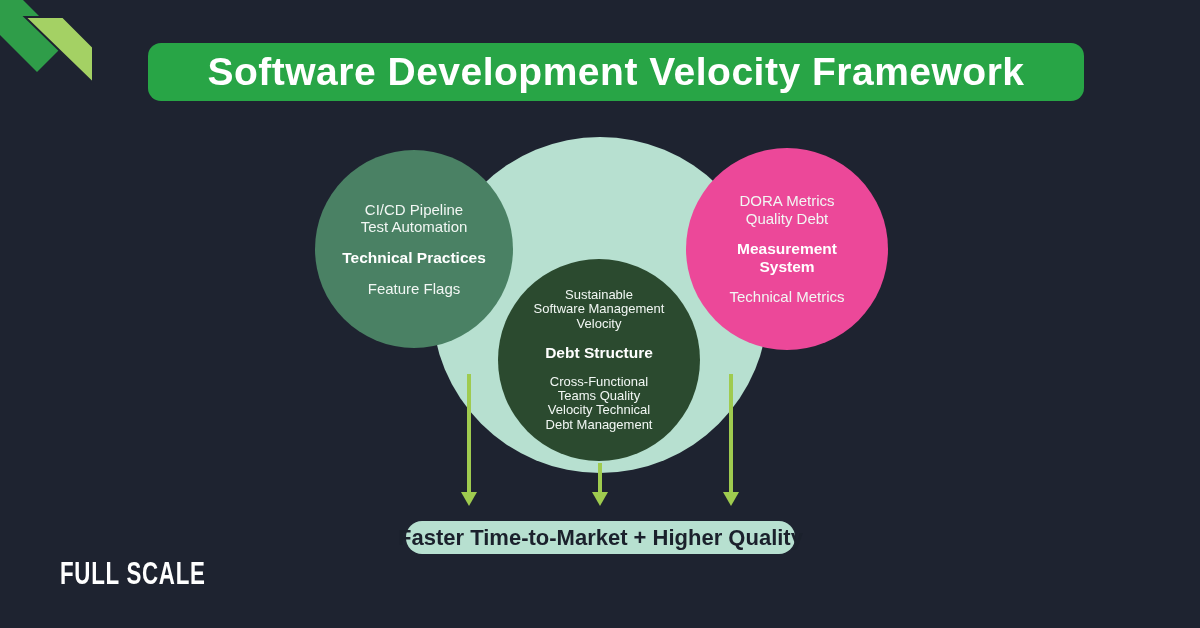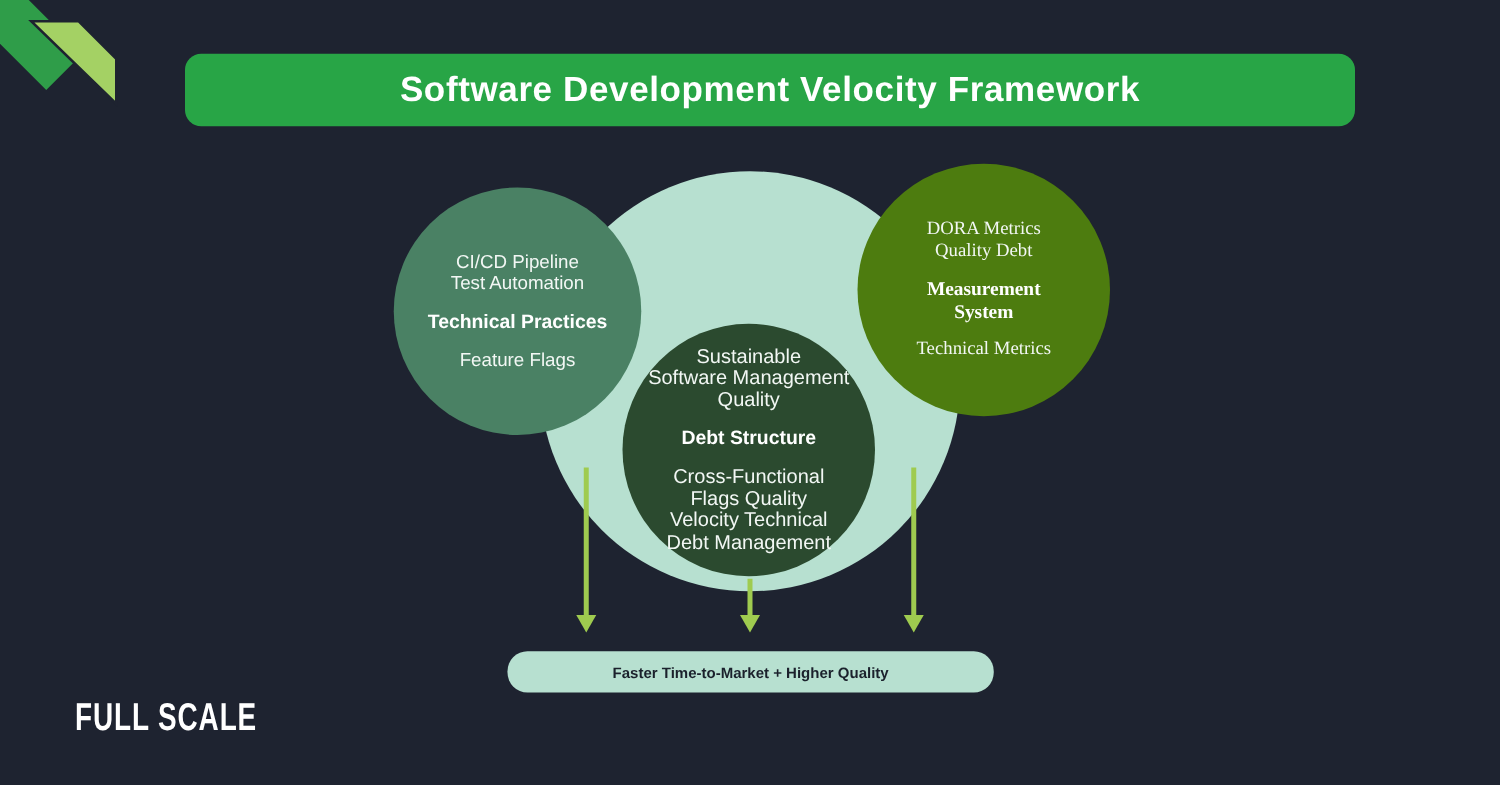--- a/index.html
+++ b/index.html
@@ -11,42 +11,42 @@
   
   .corner-svg{position:absolute;left:0;top:0;}
 
   
   .title-banner{
     position:absolute; left:148px; top:43px; width:936px; height:58px;
     background:#28a546; border-radius:13px;
     display:flex; align-items:center; justify-content:center;
   }
   .title-banner span{
-    color:#ffffff; font-size:28px; font-weight:bold; letter-spacing:0.5px;
+    color:#ffffff; font-size:39px; font-weight:bold; letter-spacing:0.5px;
     white-space:nowrap;
   }
 
   
   .circle{position:absolute; border-radius:50%;}
   .circle-mint   {left:432px; top:137px; width:336px; height:336px; background:#b7e0d0;}
   .circle-sage   {left:315px; top:150px; width:198px; height:198px; background:#4a8164;}
-  .circle-green  {left:686px; top:131px; width:202px; height:202px; background:#4d7c0f;font-family:Liberation Serif, serif;}
+  .circle-green  {left:686px; top:148px; width:202px; height:202px; background:#ec4899;}
   .circle-dark   {left:498px; top:259px; width:202px; height:202px; background:#2b4a2f;}
 
   .circle-text{
     position:absolute; inset:0;
     display:flex; flex-direction:column; align-items:center; justify-content:center;
     text-align:center; color:#ffffff;
   }
   .circle-text span{display:block;}
   .c-line {font-size:15px; line-height:1.15; font-weight:400; color:#f2f7f4;}
   .c-head {font-size:15.5px; line-height:1.15; font-weight:bold; color:#ffffff;}
   .gap-above{margin-top:13px;}
   .gap-below{margin-bottom:13px;}
-  .circle-dark .c-line{font-size:16px; line-height:1.1;}
+  .circle-dark .c-line{font-size:13px; line-height:1.1;}
 
   
   .arrow{
     position:absolute; width:16px;
     display:flex; flex-direction:column; align-items:center;
   }
   .arrow .shaft{width:4px; flex:1; background:#9fcb4f;}
   .arrow .head{
     width:0; height:0;
     border-left:8px solid transparent; border-right:8px solid transparent;
@@ -56,21 +56,21 @@
   .arrow-center{left:592px; top:463px; height:43px;}
   .arrow-right {left:723px; top:374px; height:132px;}
 
   
   .outcome-banner{
     position:absolute; left:406px; top:521px; width:389px; height:33px;
     background:#b7e0d0; border-radius:16px;
     display:flex; align-items:center; justify-content:center;
   }
   .outcome-banner span{
-    color:#1b212c; font-size:12px; font-weight:bold; white-space:nowrap;
+    color:#1b212c; font-size:22px; font-weight:bold; white-space:nowrap;
   }
 
   
   .logo{
     position:absolute; left:60px; top:556px;
     color:#ffffff; font-size:31px; font-weight:bold; letter-spacing:1px;
     transform:scaleX(0.72); transform-origin:left center; white-space:nowrap;
   }
 </style>
 </head>
@@ -105,24 +105,24 @@
       <span class="c-head gap-above">Measurement</span>
       <span class="c-head gap-below">System</span>
       <span class="c-line">Technical Metrics</span>
     </div>
   </div>
 
   <div class="circle circle-dark">
     <div class="circle-text">
       <span class="c-line">Sustainable</span>
       <span class="c-line">Software Management</span>
-      <span class="c-line">Quality</span>
+      <span class="c-line">Velocity</span>
       <span class="c-head gap-above gap-below">Debt Structure</span>
       <span class="c-line">Cross-Functional</span>
-      <span class="c-line">Flags Quality</span>
+      <span class="c-line">Teams Quality</span>
       <span class="c-line">Velocity Technical</span>
       <span class="c-line">Debt Management</span>
     </div>
   </div>
 
   <div class="arrow arrow-left">
     <div class="shaft"></div>
     <div class="head"></div>
   </div>
   <div class="arrow arrow-center">

